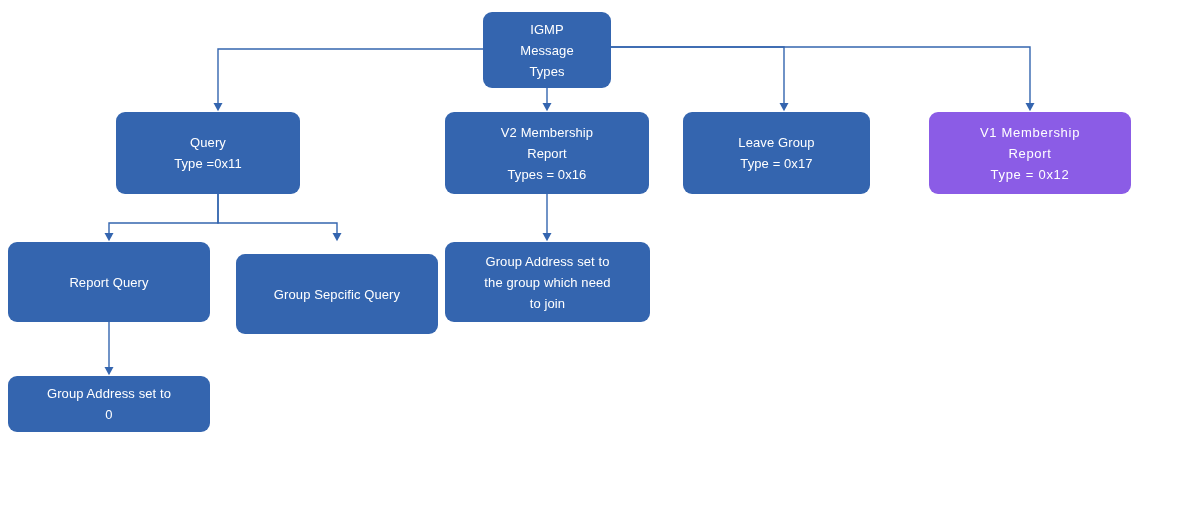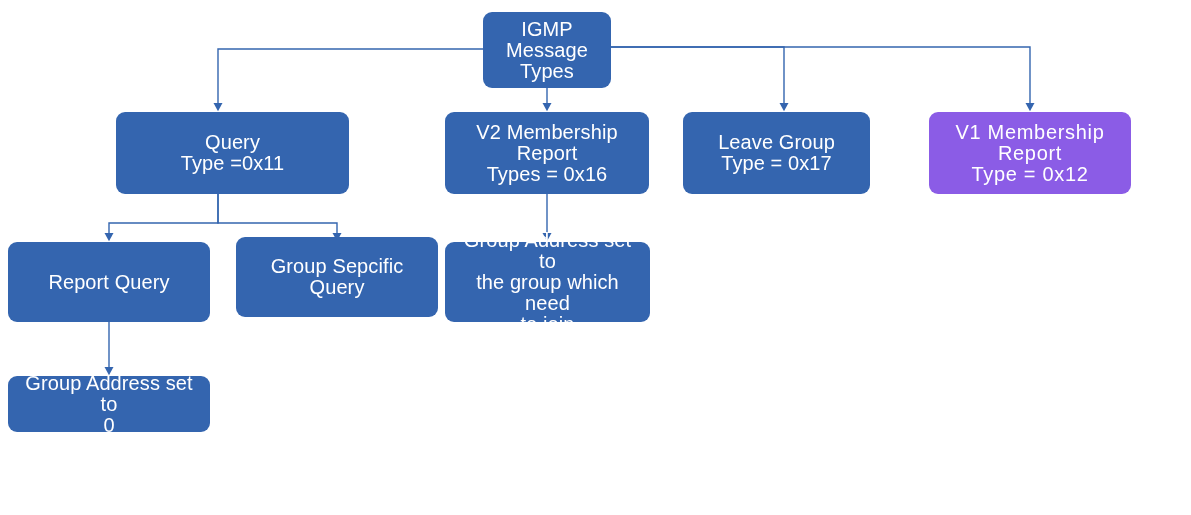--- a/index.html
+++ b/index.html
@@ -28,21 +28,21 @@
   }
   .node {
     position: absolute;
     box-sizing: border-box;
     border-radius: 9px;
     color: #ffffff;
     display: flex;
     align-items: center;
     justify-content: center;
     text-align: center;
-    font-size: 20px;
+    font-size: 13px;
     line-height: 21px;
     letter-spacing: 0.1px;
     white-space: pre-line;
     padding: 2px 8px;
     user-select: none;
   }
   .node.blue {
     background: #3465AF;
   }
   .node.purple {
@@ -74,32 +74,32 @@
         <path d="M 218 194 L 218 223 L 337 223 L 337 237" marker-end="url(#arrowhead)" stroke="#3465AF"></path>
         <path d="M 547 194 L 547 237" marker-end="url(#arrowhead)" stroke="#3465AF"></path>
         <path d="M 109 322 L 109 371" marker-end="url(#arrowhead)" stroke="#3465AF"></path>
       </g>
   </svg>
 
   <div id="nodes-layer">
       <div class="node blue" style="left: 483px; top: 12px; width: 128px; height: 76px; background: rgb(52, 101, 175); color: rgb(255, 255, 255);"><span class="node-text">IGMP
 Message
 Types</span></div>
-      <div class="node blue" style="left: 116px; top: 112px; width: 233px; height: 82px; background: rgb(52, 101, 175); color: rgb(255, 255, 255);"><span class="node-text">Query
+      <div class="node blue" style="left: 116px; top: 112px; width: 184px; height: 82px; background: rgb(52, 101, 175); color: rgb(255, 255, 255);"><span class="node-text">Query
 Type =0x11</span></div>
       <div class="node blue" style="left: 445px; top: 112px; width: 204px; height: 82px; background: rgb(52, 101, 175); color: rgb(255, 255, 255);"><span class="node-text">V2 Membership
 Report
 Types = 0x16</span></div>
       <div class="node blue" style="left: 683px; top: 112px; width: 187px; height: 82px; background: rgb(52, 101, 175); color: rgb(255, 255, 255);"><span class="node-text">Leave Group
 Type = 0x17</span></div>
       <div class="node purple" style="left: 929px; top: 112px; width: 202px; height: 82px; background: rgb(139, 92, 230); color: rgb(255, 255, 255); letter-spacing: 0.7px; justify-content: flex-end;"><span class="node-text">V1 Membership
 Report
 Type = 0x12</span></div>
       <div class="node blue" style="left: 8px; top: 242px; width: 202px; height: 80px; background: rgb(52, 101, 175); color: rgb(255, 255, 255);"><span class="node-text">Report Query</span></div>
-      <div class="node blue" style="left: 236px; top: 237px; width: 202px; height: 80px; background: rgb(52, 101, 175); color: rgb(255, 255, 255);"><span class="node-text">Group Sepcific Query</span></div>
+      <div class="node blue" style="left: 236px; top: 254px; width: 202px; height: 80px; background: rgb(52, 101, 175); color: rgb(255, 255, 255);"><span class="node-text">Group Sepcific Query</span></div>
       <div class="node blue" style="left: 445px; top: 242px; width: 205px; height: 80px; background: rgb(52, 101, 175); color: rgb(255, 255, 255);"><span class="node-text">Group Address set to
 the group which need
 to join</span></div>
       <div class="node blue" style="left: 8px; top: 376px; width: 202px; height: 56px; background: rgb(52, 101, 175); color: rgb(255, 255, 255);"><span class="node-text">Group Address set to
 0</span></div>
     </div>
 
 </div>
 
 </body></html>

